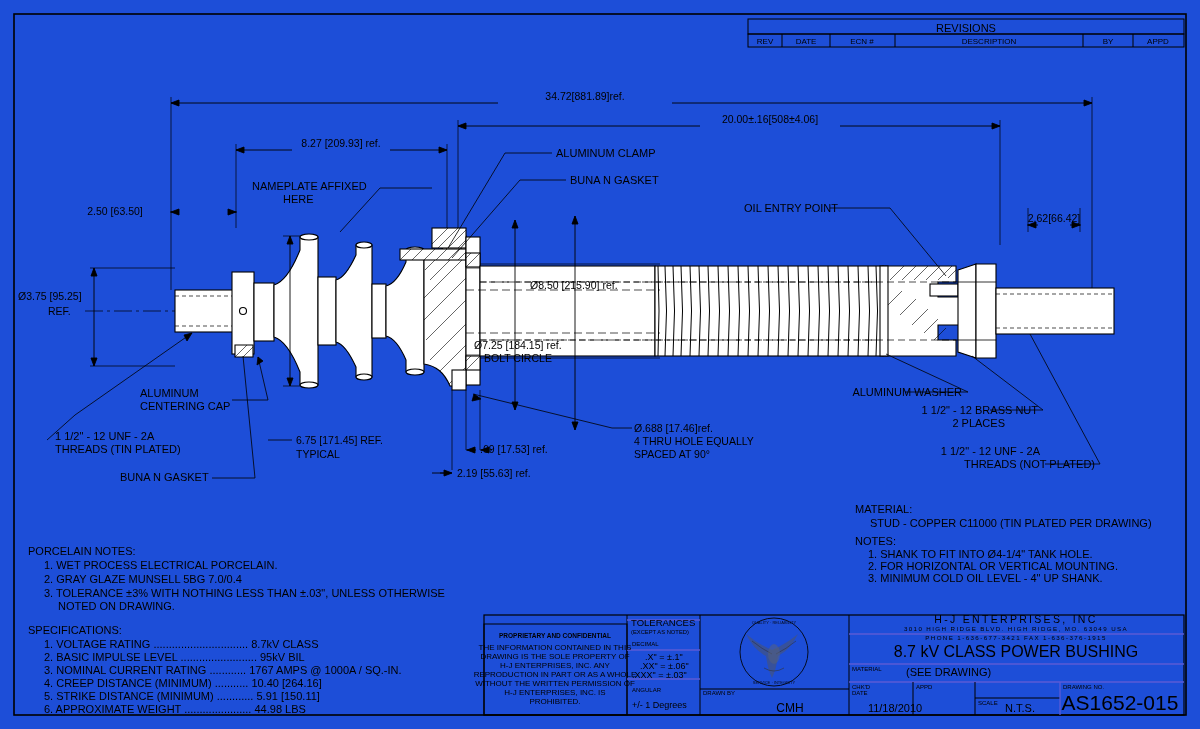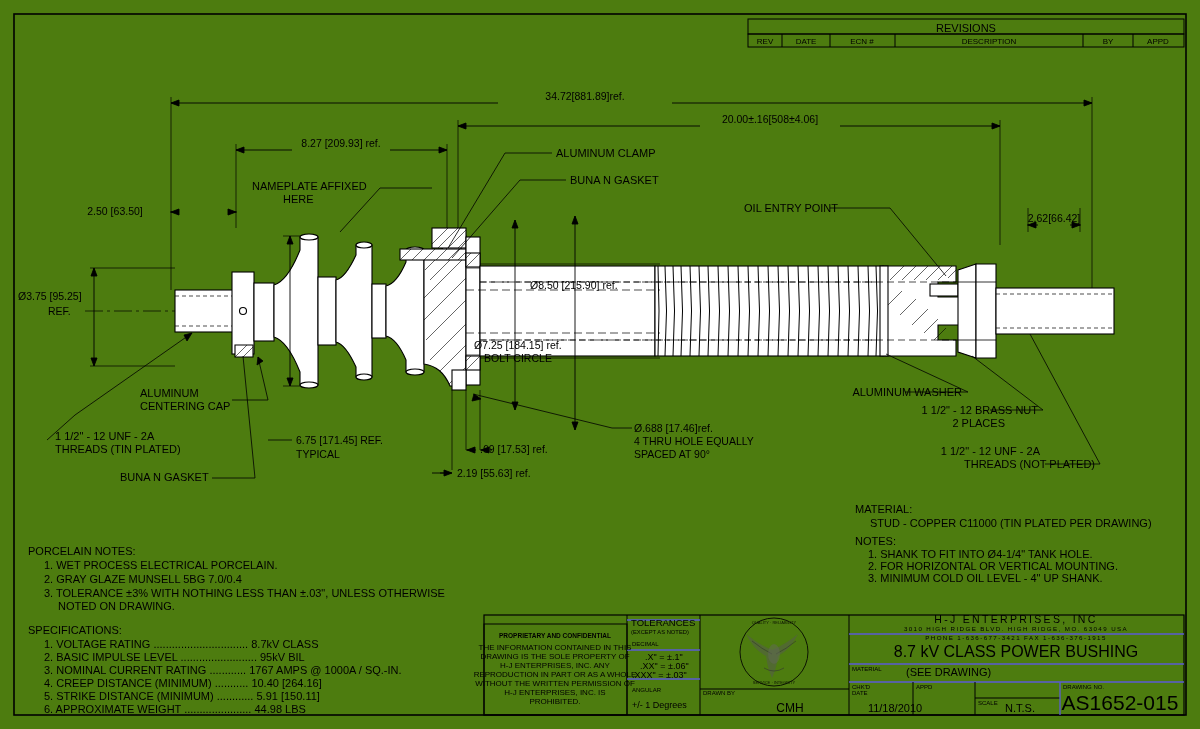--- a/index.html
+++ b/index.html
@@ -1,18 +1,18 @@
 <!DOCTYPE html>
 <html><head>
 <meta charset="utf-8">
 <style>
   html,body{margin:0;padding:0;background:#ffffff;}
   body{width:1200px;height:729px;overflow:hidden;
        font-family:"Liberation Sans", sans-serif;color:#000;}
-  #sheet{position:relative;width:1200px;height:729px;background:#4d7c0f;}
+  #sheet{position:relative;width:1200px;height:729px;background:#1d4ed8;}
   .abs{position:absolute;}
   svg{display:block;}
   text{font-family:"Liberation Sans", sans-serif;fill:#000;}
   .t{font-size:11px;}
   .tiny{font-size:8px;}
   .dim{font-size:10.5px;}
   .note{font-size:11px;}
   .lbl{font-size:6.5px;font-weight:bold;}
 </style>
 </head>

